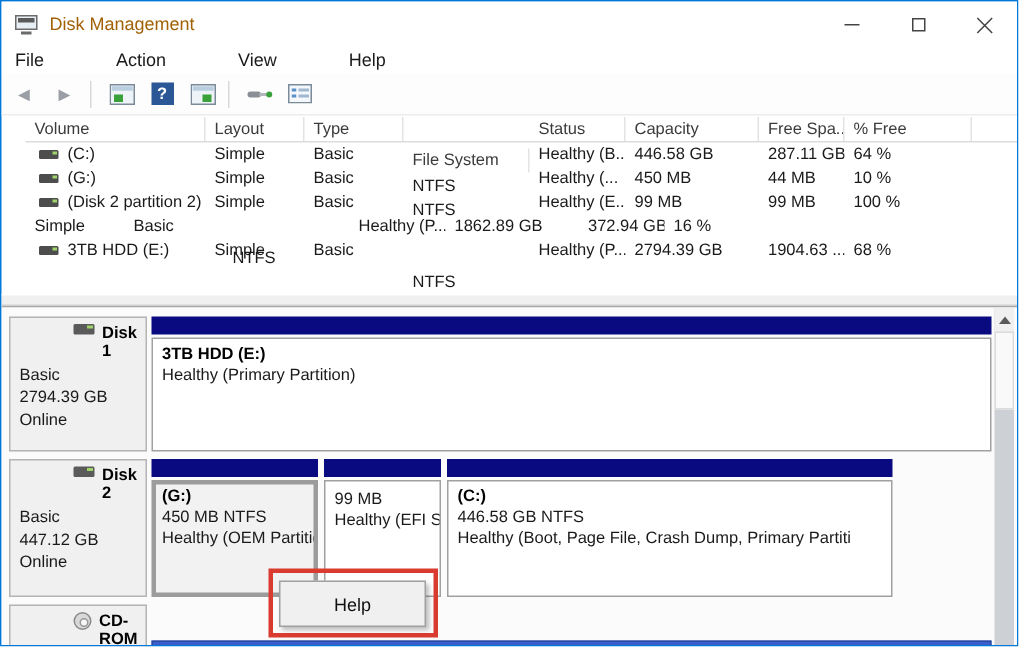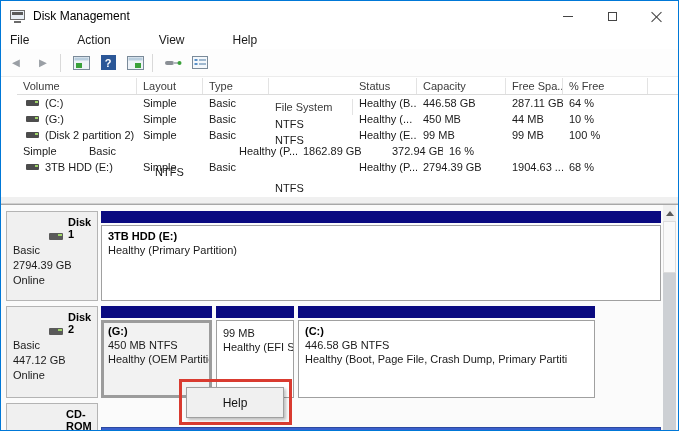--- a/index.html
+++ b/index.html
@@ -7,21 +7,21 @@
   .window {
     position:relative; width:679px; height:431px; background:#ffffff;
     border:1px solid #0078d7; overflow:hidden; font-size:11px; color:#1a1a1a;
   }
   
   .titlebar { position:absolute; left:0; top:0; width:100%; height:30px; background:#ffffff; display:flex; align-items:center; }
   .app-icon { width:16px; height:13px; margin-left:9px; position:relative; }
   .app-icon .scr { position:absolute; left:0; top:0; width:15px; height:10px; border:1px solid #6b6b6b; background:#e8eef5; }
   .app-icon .scr:after { content:""; position:absolute; left:1px; top:1px; width:11px; height:3px; background:#5a5a5a; }
   .app-icon .base { position:absolute; left:4px; bottom:0; width:7px; height:2px; background:#6b6b6b; }
-  .title-text { margin-left:7px; font-size:12px; color:#000000; }
+  .title-text { margin-left:7px; font-size:12px; color:#a16207; }
   .win-controls { margin-left:auto; display:flex; height:100%; }
   .win-btn { width:44px; height:30px; display:flex; align-items:center; justify-content:center; }
   .glyph-min { width:10px; height:0; border-top:1px solid #444; }
   .glyph-max { width:9px; height:9px; border:1px solid #444; }
   .glyph-close { position:relative; width:11px; height:11px; }
   .glyph-close:before,.glyph-close:after { content:""; position:absolute; left:5px; top:-1px; width:1px; height:14px; background:#444; }
   .glyph-close:before { transform:rotate(45deg); }
   .glyph-close:after { transform:rotate(-45deg); }
   
   .menubar { position:absolute; left:0; top:30px; width:100%; height:18px; display:flex; align-items:center; background:#fff; font-size:12px; color:#1a1a1a; }
@@ -41,21 +41,21 @@
   .vhead .vcell { border-right:1px solid #e3e3e3; }
   .c0{width:120px;} .c1{width:66px;} .c2{width:66px;} .c3{width:84px;margin-top:42px;} .c4{width:64px;}
   .c5{width:89px;} .c6{width:57px;} .c7{width:85px;} .c8{flex:1;}
   .vol-icon { width:13px; height:6px; background:#4d4d4d; border-radius:1px; margin:0 6px 0 3px; position:relative; flex:none; }
   .vol-icon:after { content:""; position:absolute; right:1px; top:1px; width:3px; height:2px; background:#9fd468; }
   
   .splitter { position:absolute; left:0; top:195px; width:677px; height:9px; background:#f0f0f0; border-top:1px solid #ffffff; border-bottom:1px solid #a8a8a8; box-shadow:inset 0 -1px 0 #d0d0d0; }
   
   .gpane { position:absolute; left:0; top:204px; width:677px; height:227px; background:#fbfbfb; }
   .disk-head { position:absolute; left:5px; width:92px; background:#f0f0f0; border:1px solid #b4b4b4; padding:4px 6px; }
-  .disk-head .dh-title { font-weight:bold; font-size:11px; color:#000; display:flex; align-items:flex-end; margin-bottom:4px;padding-left:36px; }
+  .disk-head .dh-title { font-weight:bold; font-size:11px; color:#000; display:flex; align-items:flex-start; margin-bottom:4px;padding-left:36px; }
   .disk-head .dh-line { font-size:11px; margin-top:3px; color:#1a1a1a; }
   .drive-icon { width:14px; height:7px; background:#5a5a5a; border-radius:1px; margin-right:5px; position:relative; flex:none; }
   .drive-icon:after { content:""; position:absolute; right:1px; top:1px; width:4px; height:2px; background:#9fd468; }
   .cd-icon { width:12px; height:12px; border-radius:50%; background:#d8d8d8; border:1px solid #8a8a8a; margin-right:5px; position:relative; flex:none; }
   .cd-icon:after { content:""; position:absolute; left:3px; top:3px; width:4px; height:4px; border-radius:50%; background:#f7f7f7; border:1px solid #9a9a9a; }
   .part { position:absolute; }
   .part .band { position:absolute; left:0; top:0; width:100%; height:12px; background:#0a0a80; }
   .part .body { position:absolute; left:0; top:14px; width:100%; bottom:0; background:#ffffff; border:1px solid #a0a0a0; padding:4px 6px; overflow:hidden; }
   .part .body.selected { border:3px solid #9c9c9c; background:#f2f2f2; padding:2px 4px; }
   .pt-title { font-weight:bold; font-size:11px; color:#000; white-space:nowrap; }

